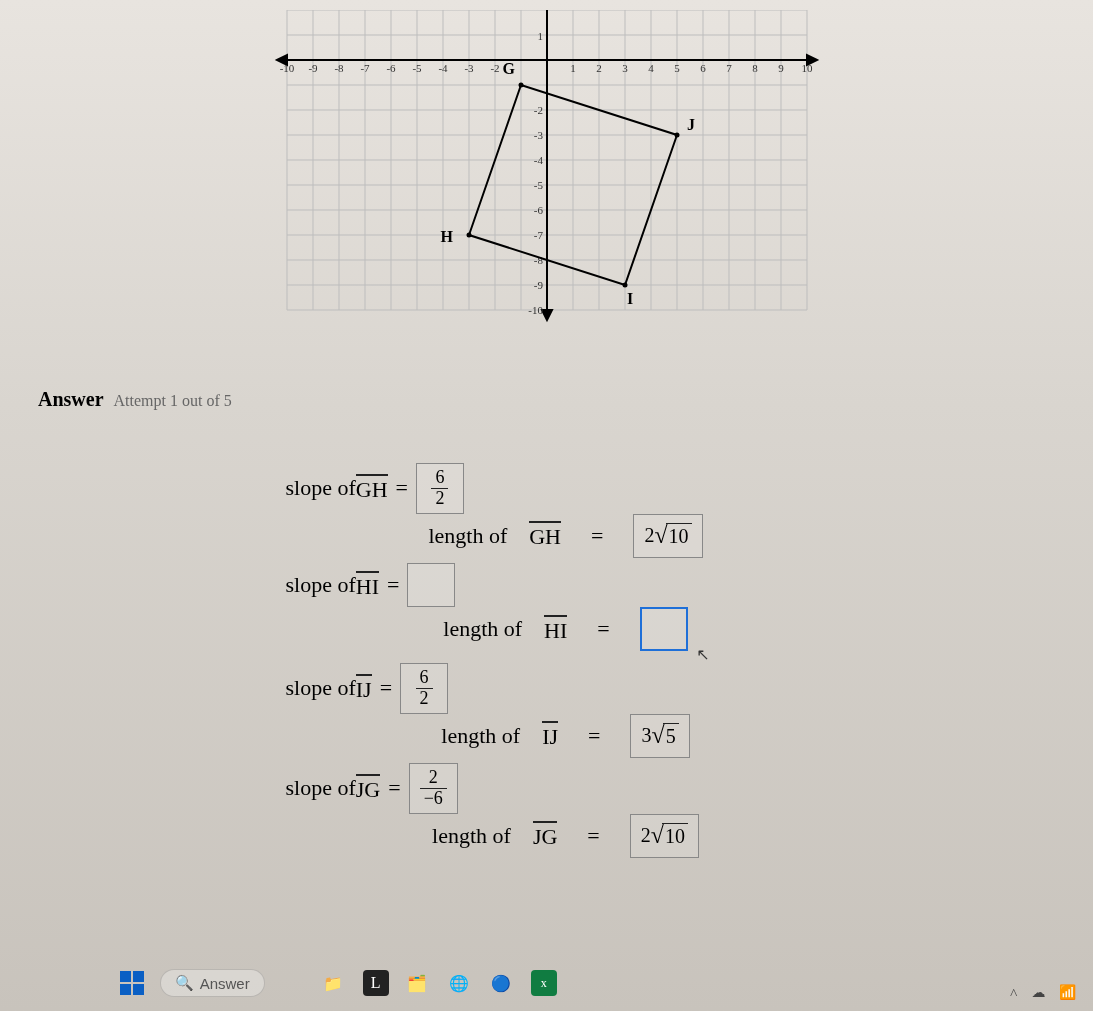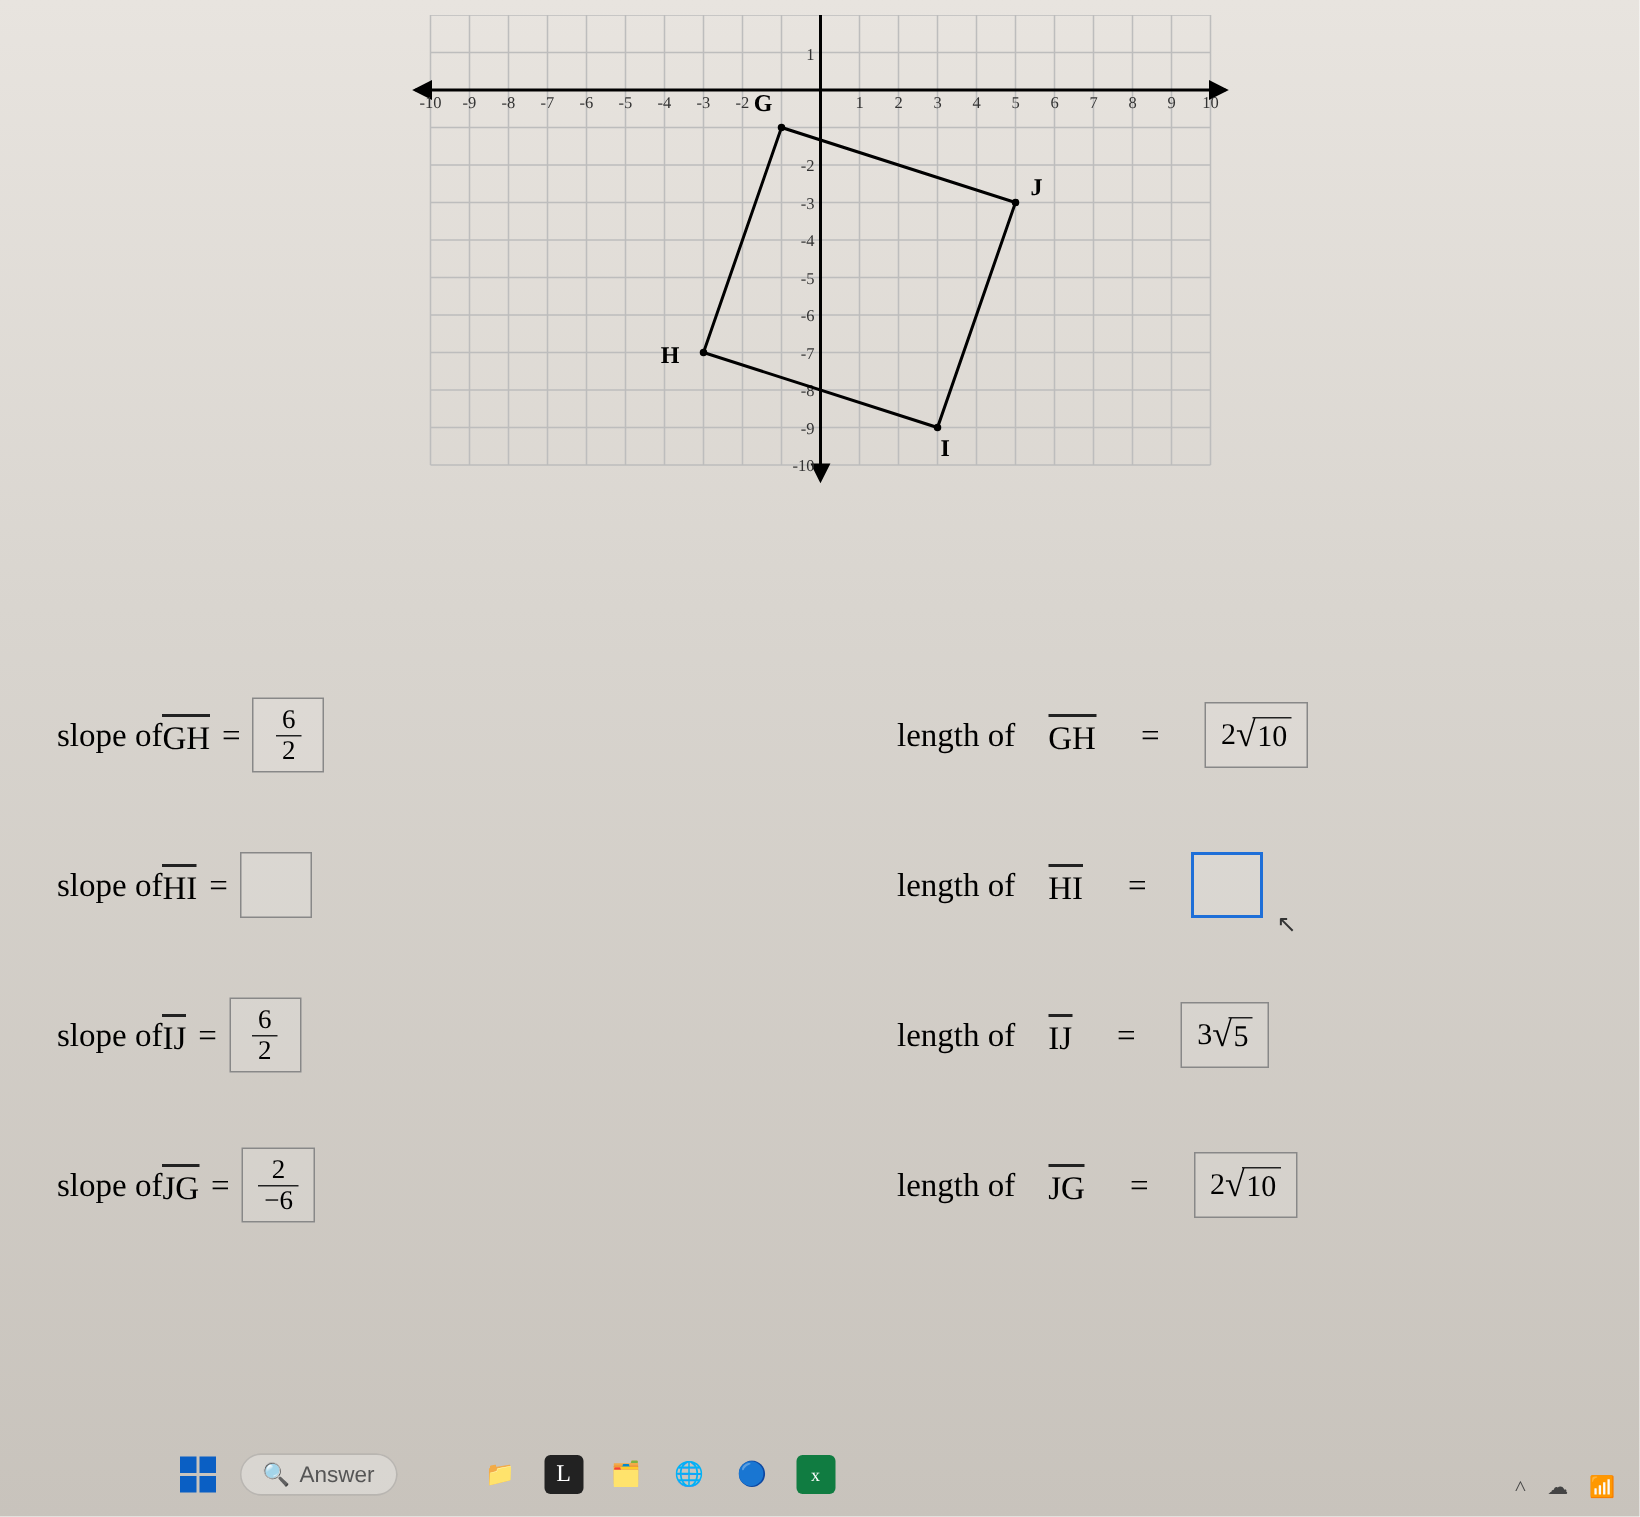--- a/index.html
+++ b/index.html
@@ -33,20 +33,21 @@
   .instruction .hl { color: #6b6356; }
   .answer-block { padding: 58px 0 0 38px; }
   .answer-label { font-family: 'Times New Roman', serif; font-size: 20px; }
   .answer-label b { font-weight: 700; }
   .answer-label .attempt { color: #666; font-size: 16px; }
   .rows { padding-top: 52px; }
   .row {
     display: flex;
     align-items: center;
     height: 100px;
+    flex-direction: column;
   }
   .col-left {
     width: 560px;
     display: flex;
     align-items: center;
     font-size: 22px;
   }
   .col-right {
     display: flex;
     align-items: center;
@@ -243,20 +244,23 @@
         <circle cx="254" cy="75" r="2.5"></circle>
           <circle cx="202" cy="225" r="2.5"></circle>
           <circle cx="358" cy="275" r="2.5"></circle>
           <circle cx="410" cy="125" r="2.5"></circle>
       </g>
     </svg>
   </div>
 
 
   <div class="answer-block">
+    <div class="answer-label">
+      <b>Answer</b>&nbsp;&nbsp;<span class="attempt">Attempt 1 out of 5</span>
+    </div>
 
     <div class="rows">
 
       <div class="row">
         <div class="col-left">
           <span>slope of </span>
           <span class="seg">GH</span>
           <span class="eq">=</span>
           <span class="input-box">
             <span class="frac">

